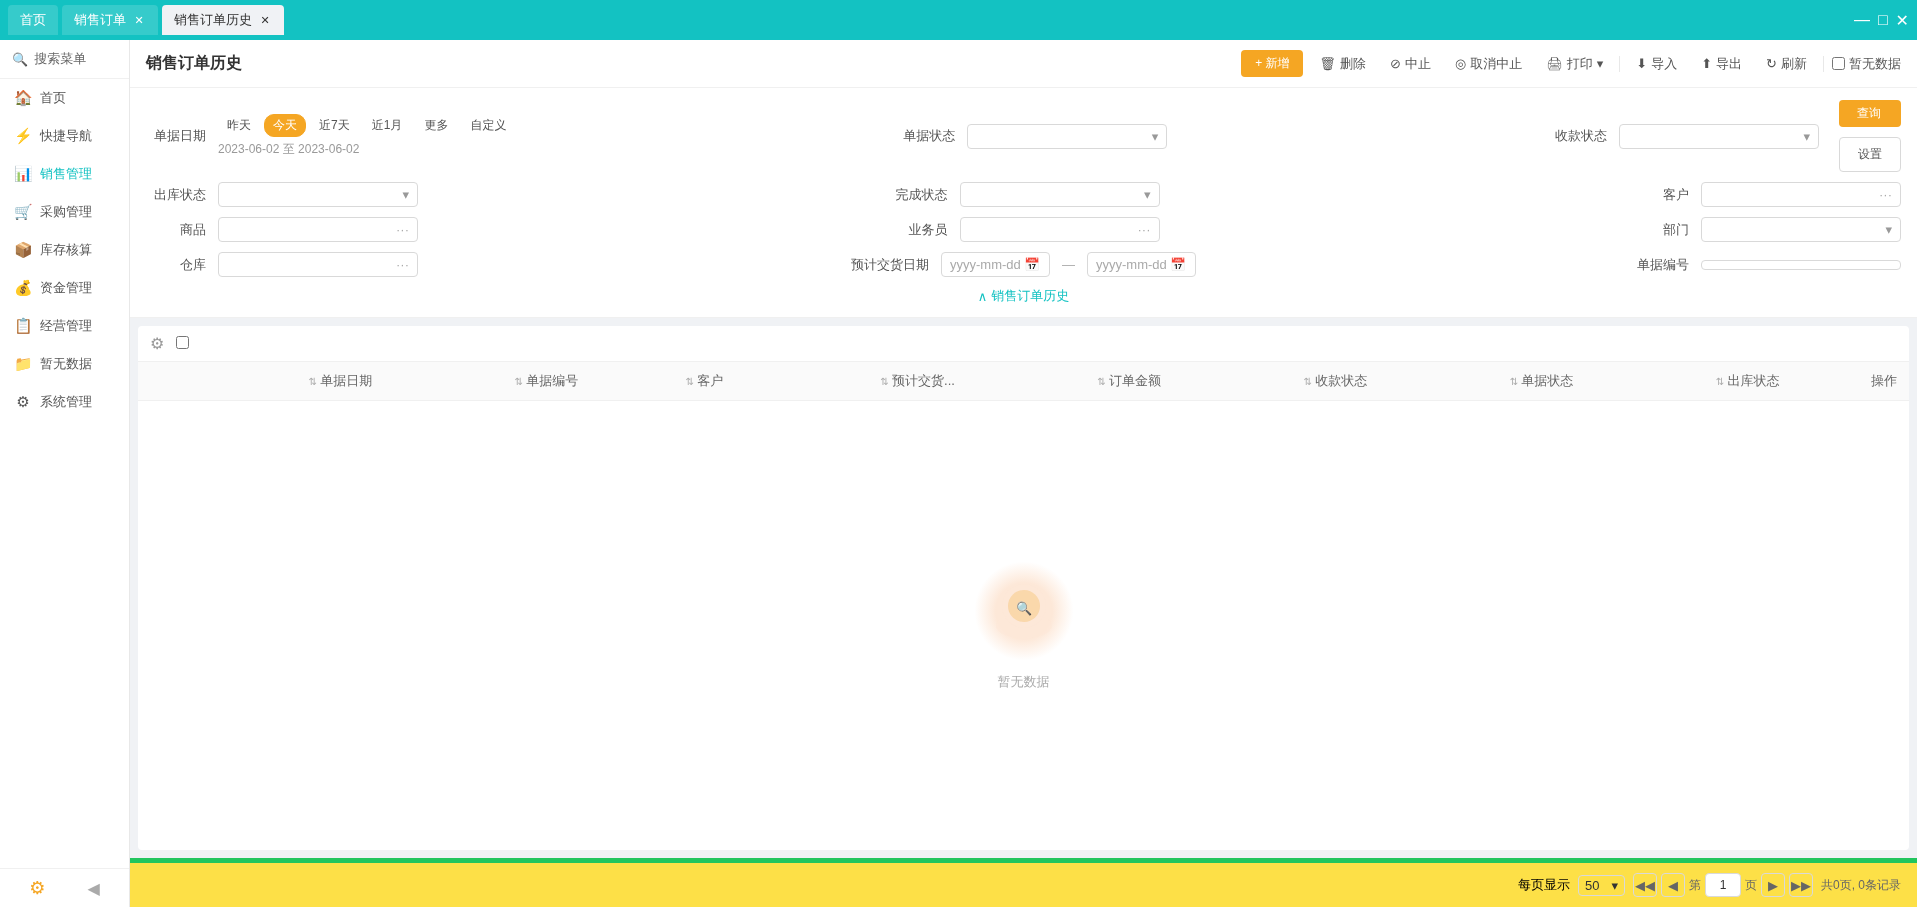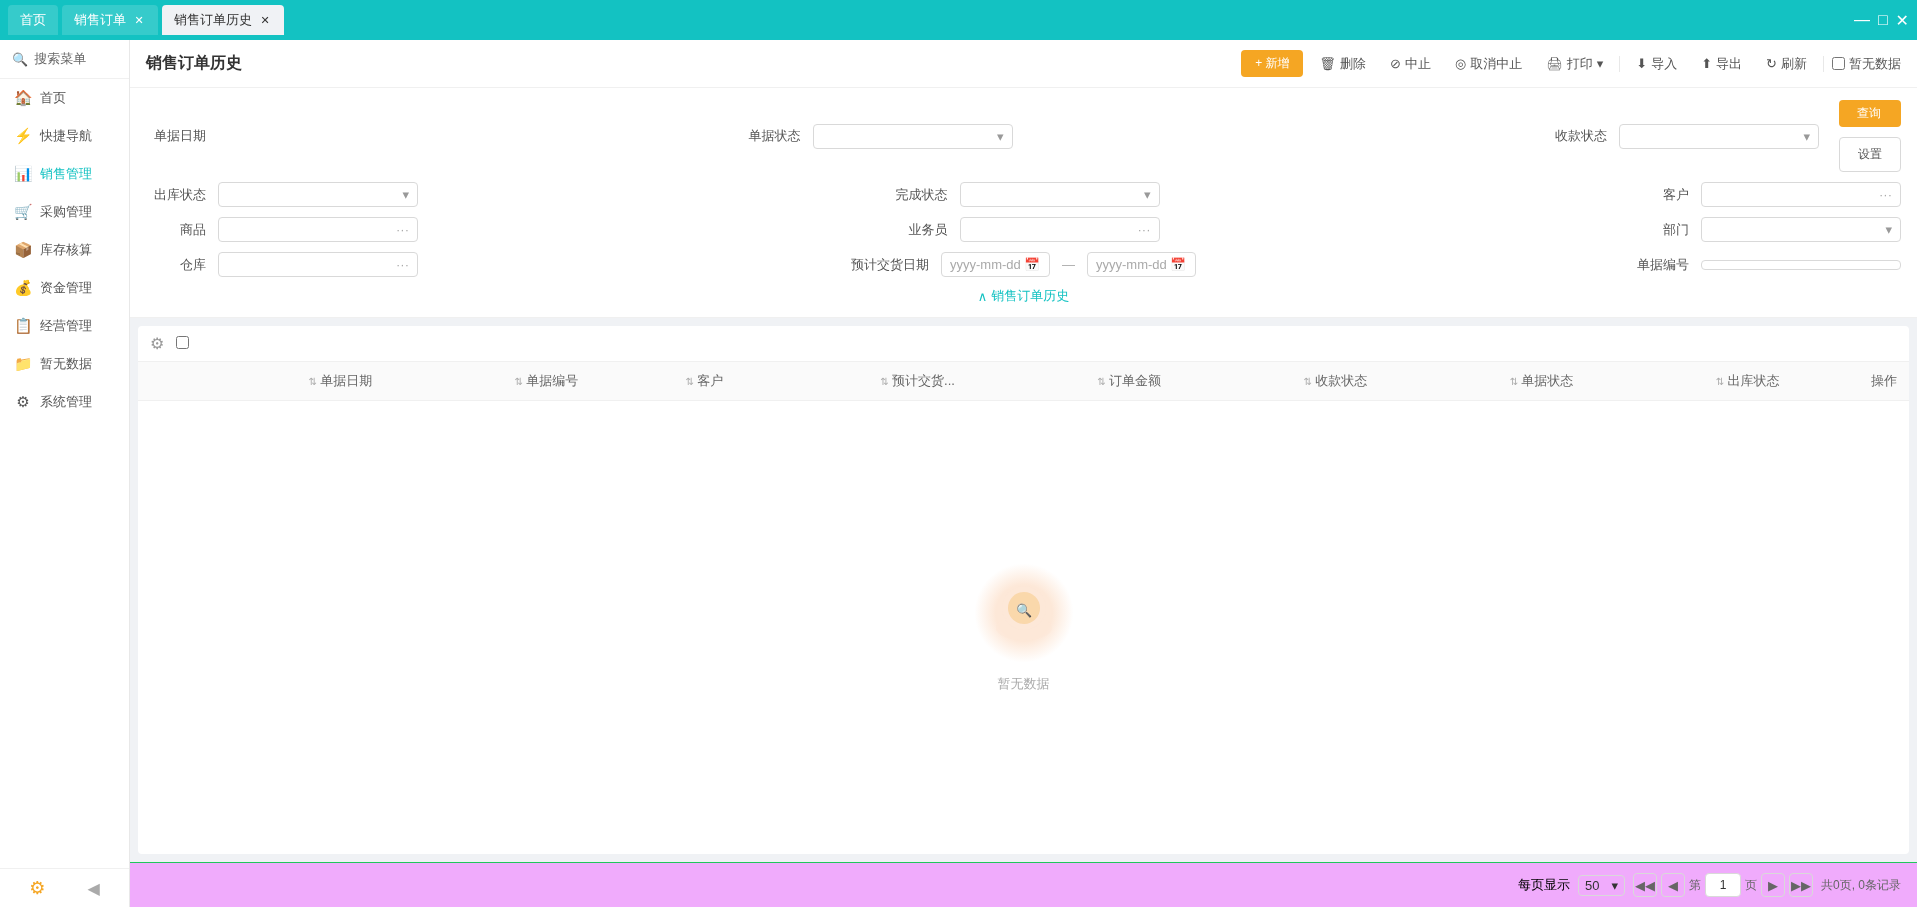--- a/index.html
+++ b/index.html
@@ -121,21 +121,21 @@
       width: 100px; height: 100px;
       background: radial-gradient(circle, #fde8d8 40%, transparent 70%);
       border-radius: 50%; display: flex; align-items: center; justify-content: center;
       font-size: 48px; position: relative;
     }
     .empty-text { color: #aaa; font-size: 13px; }
 
     
     .pagination {
       display: flex; align-items: center; justify-content: flex-end; padding: 10px 16px;
-      border-top: 1px solid #22c55e; gap: 8px; background: #f0abfc; flex-shrink: 0;
+      border-top: 5px solid #22c55e; gap: 8px; background: #fde047; flex-shrink: 0;
     }
     .page-size-select {
       border: 1px solid #d9d9d9; border-radius: 4px; padding: 2px 6px; font-size: 12px;
       display: flex; align-items: center; gap: 12px; cursor: pointer; color: #333;
     }
     .page-nav { display: flex; align-items: center; gap: 4px; }
     .page-nav-btn {
       width: 24px; height: 24px; display: flex; align-items: center; justify-content: center;
       border: 1px solid #d9d9d9; border-radius: 4px; cursor: pointer; color: #666; font-size: 12px;
     }
@@ -264,20 +264,33 @@
           <input type="checkbox" style="">
           <span>暂无数据</span>
         </div>
       </div>
     </div>
 
     <div class="filter-area">
 
       <div class="filter-row">
         <span class="filter-label">单据日期</span>
+        <div class="filter-group">
+          <div class="filter-group-content">
+            <div class="date-range-btns">
+              <span class="date-btn">昨天</span>
+              <span class="date-btn active">今天</span>
+              <span class="date-btn">近7天</span>
+              <span class="date-btn">近1月</span>
+              <span class="date-btn">更多</span>
+              <span class="date-btn">自定义</span>
+            </div>
+            <div class="date-display">2023-06-02 至 2023-06-02</div>
+          </div>
+        </div>
         <div style="flex:1"></div>
         <span class="filter-label">单据状态</span>
         <div class="filter-select" style="min-width:200px;">
           <span style="flex:1;color:#aaa;"></span>
           <span class="arrow">▾</span>
         </div>
         <div style="flex:1"></div>
         <span class="filter-label">收款状态</span>
         <div class="filter-select" style="min-width:200px;">
           <span style="flex:1;color:#aaa;"></span>

